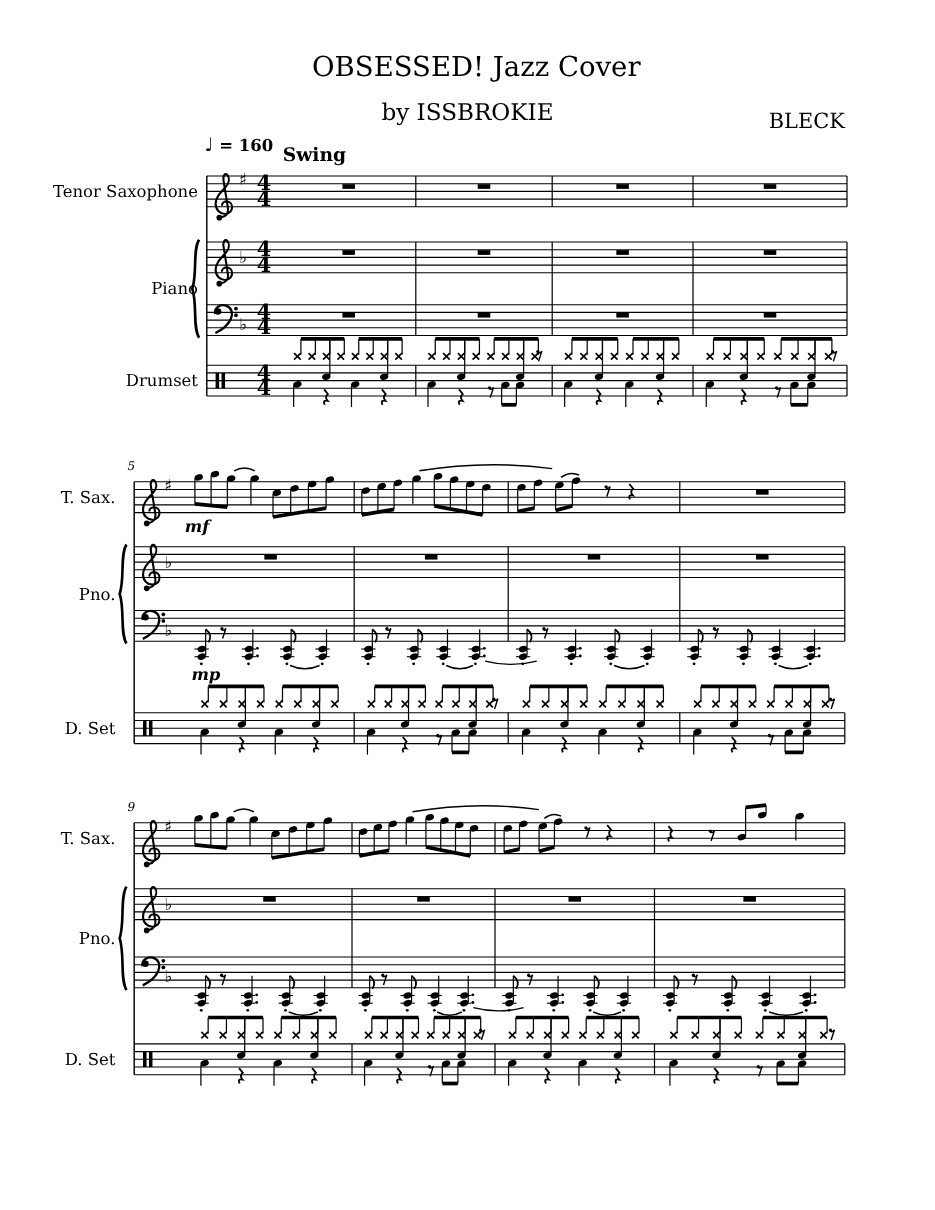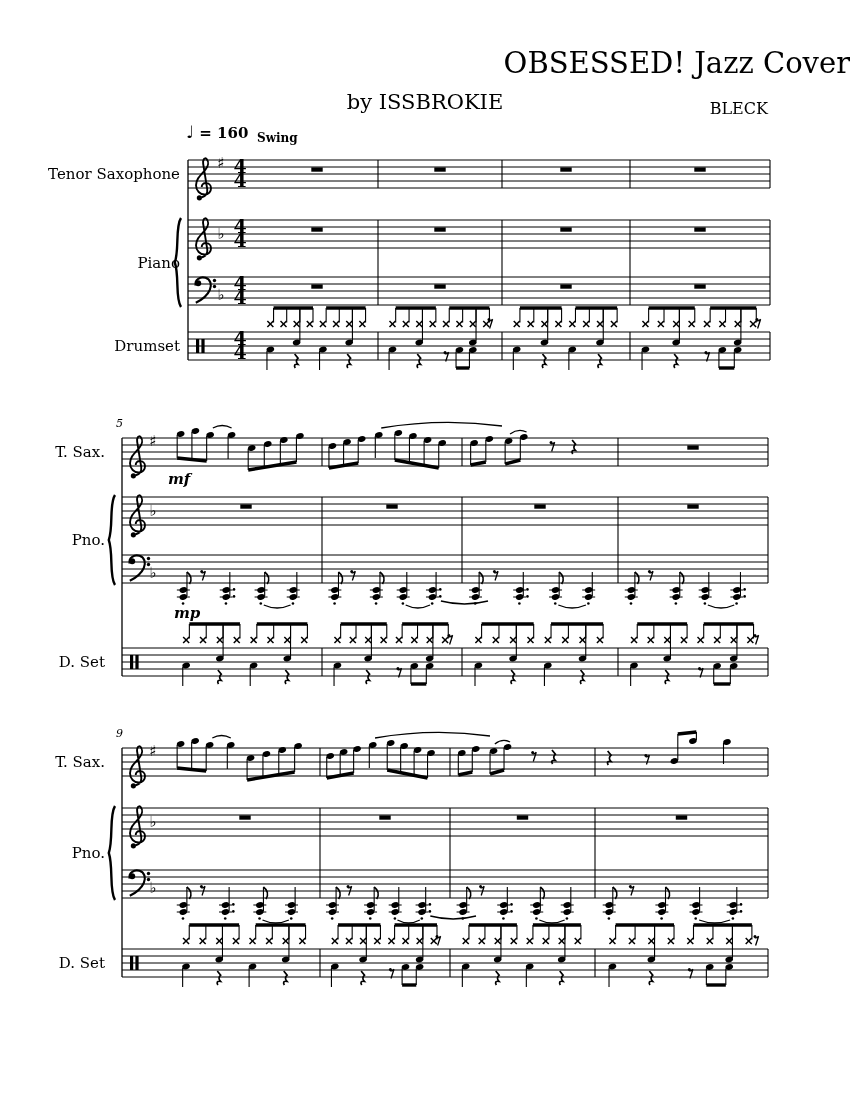--- a/index.html
+++ b/index.html
@@ -1,23 +1,23 @@
 <!DOCTYPE html>
 <html><head>
 <meta charset="utf-8">
 <style>
   html,body{margin:0;padding:0;background:#fff;}
   #page{position:relative;width:850px;height:1100px;background:#ffffff;color:#000;
         font-family:"DejaVu Serif",serif;overflow:hidden;}
-  .title{position:absolute;top:46px;left:16px;right:0;text-align:right;font-size:29px;}
+  .title{position:absolute;top:46px;left:16px;right:0;text-align:center;font-size:25px;}
   .subtitle{position:absolute;top:90px;left:0;right:0;text-align:center;font-size:21px;}
-  .credit{position:absolute;top:99px;right:82px;font-size:16px;}
+  .credit{position:absolute;top:99px;right:82px;font-size:19px;}
   .tempo{position:absolute;top:122px;left:186px;font-weight:bold;font-size:15px;}
   .tempo .glyph{font-family:"DejaVu Sans",sans-serif;font-size:17px;}
-  .swing{position:absolute;top:131px;left:257px;font-weight:bold;font-size:12px;}
+  .swing{position:absolute;top:131px;left:257px;font-weight:bold;font-size:17px;}
   .footer{position:absolute;top:1042px;left:0;right:0;text-align:center;font-size:13px;}
   #score-svg{position:absolute;left:0;top:0;}
   .slabel{font-family:"DejaVu Serif",serif;font-size:15px;fill:#000;}
   .mnum{font-family:"DejaVu Serif",serif;font-style:italic;font-size:11px;fill:#000;}
   .dyn{font-family:"DejaVu Serif",serif;font-style:italic;font-weight:bold;font-size:15px;fill:#000;}
   .acc{font-family:"DejaVu Sans",sans-serif;font-size:15px;fill:#000;text-anchor:middle;}
   .tsig{font-family:"DejaVu Serif",serif;font-weight:bold;font-size:19px;fill:#000;text-anchor:middle;}
 </style>
 </head>
 <body>

